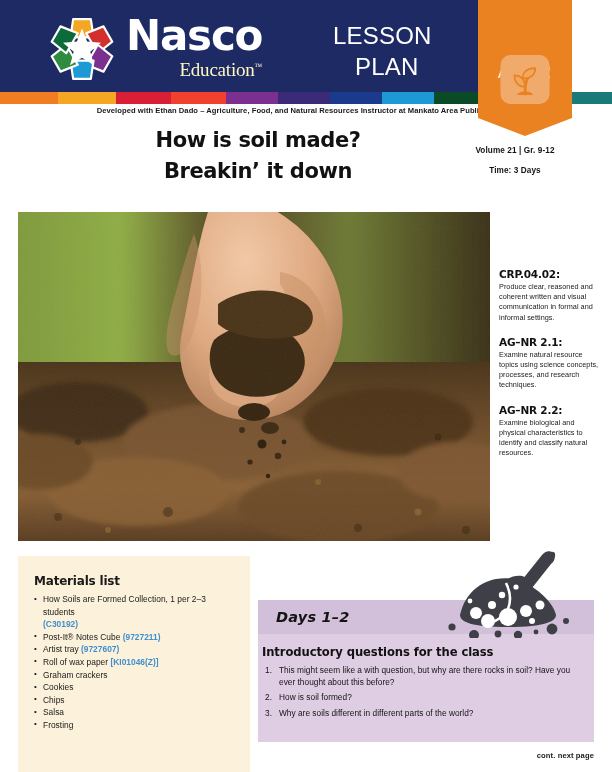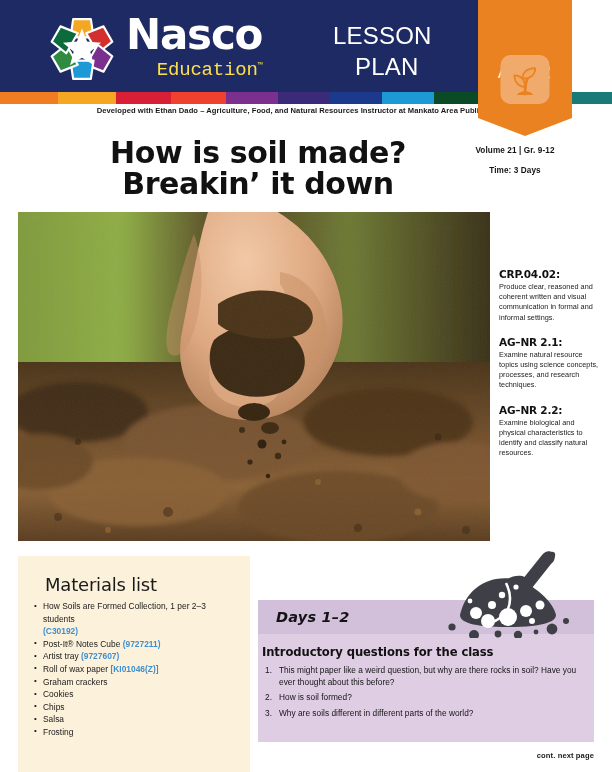--- a/index.html
+++ b/index.html
@@ -29,24 +29,24 @@
 
   .logo-mark { position: relative; width: 68px; height: 70px; }
 
   .logo-text { margin-left: 10px; padding-bottom: 2px; }
   .logo-name {
     color: #ffffff; font-size: 42px; font-weight: 700;
     letter-spacing: -1.2px; line-height: 40px;
     font-family: "DejaVu Sans", sans-serif;
   }
   .logo-sub {
-    color: #fde047; font-size: 19px; font-weight: 400;
+    color: #fef9c3; font-size: 19px; font-weight: 400;
     letter-spacing: -0.2px; text-align: right; line-height: 20px;
     margin-top: 1px;
-    font-family: Liberation Mono, monospace;
+    font-family: Liberation Serif, serif;
   }
   .logo-sub .tm { font-size: 8px; vertical-align: super; }
 
   .lesson-plan {
     position: absolute; left: 333px; top: 20px;
     color: #ffffff; font-size: 24px; font-weight: 400;
     line-height: 31px; letter-spacing: 0.2px;
     font-family: "Liberation Sans", sans-serif;
   }
   .lesson-plan .l2 { display: block; padding-left: 22px; }
@@ -81,24 +81,24 @@
 
   
   .credit {
     position: absolute; top: 106px; left: 0; width: 612px;
     text-align: center; font-size: 7.6px; color: #1a1a1a;
     font-weight: 700; letter-spacing: 0.05px;
   }
 
   
   .title {
-    position: absolute; top: 137px; left: 48px;
+    position: absolute; top: 125px; left: 48px;
     width: 420px; text-align: center;
     color: #111111;
-    font-size: 30px; font-weight: 700;
+    font-size: 21px; font-weight: 700;
     line-height: 31px; letter-spacing: -0.4px;
     font-family: "DejaVu Sans", sans-serif;
   }
   .title .l2 { display: block; }
 
   .volmeta {
     position: absolute; top: 146px; left: 452px;
     width: 126px; text-align: center;
   }
   .volmeta div {
@@ -133,23 +133,23 @@
   }
 
   
   .materials {
     position: absolute; left: 18px; top: 556px;
     width: 232px; height: 216px;
     background: #fcf1da;
     padding: 18px 14px 0 16px;
   }
   .mat-title {
-    font-size: 18px; font-weight: 400; color: #1a1a1a;
-    font-family: "DejaVu Sans", sans-serif;
-    letter-spacing: -0.2px; margin-bottom: 5px; margin-left: 11px;
+    font-size: 12px; font-weight: 700; color: #1a1a1a;
+    font-family: "DejaVu Sans", sans-serif;
+    letter-spacing: -0.2px; margin-bottom: 5px;
   }
   .mat-list { list-style: none; }
   .mat-list li {
     font-size: 8.4px; color: #1a1a1a; line-height: 12.6px;
     padding-left: 9px; position: relative;
     letter-spacing: 0.02px;
   }
   .mat-list li::before {
     content: "\2022"; position: absolute; left: 0; top: -0.5px;
     font-size: 8px; color: #1a1a1a;
@@ -435,21 +435,21 @@
     </svg>
   </div>
 
   <div class="days-panel">
     <div class="days-head">
       <span class="days-head-label">Days 1–2</span>
     </div>
     <div class="days-body">
       <div class="days-title">Introductory questions for the class</div>
       <ol class="q-list" id="questions-list">
-          <li>This might paper like a weird question, but why are there rocks in soil? Have you ever thought about this before?</li>
+          <li>This might seem like a with question, but why are there rocks in soil? Have you ever thought about this before?</li>
           <li>How is soil formed?</li>
           <li>Why are soils different in different parts of the world?</li>
         </ol>
     </div>
   </div>
 
   <div class="cont-note">cont. next page</div>
 
 </div>
 

